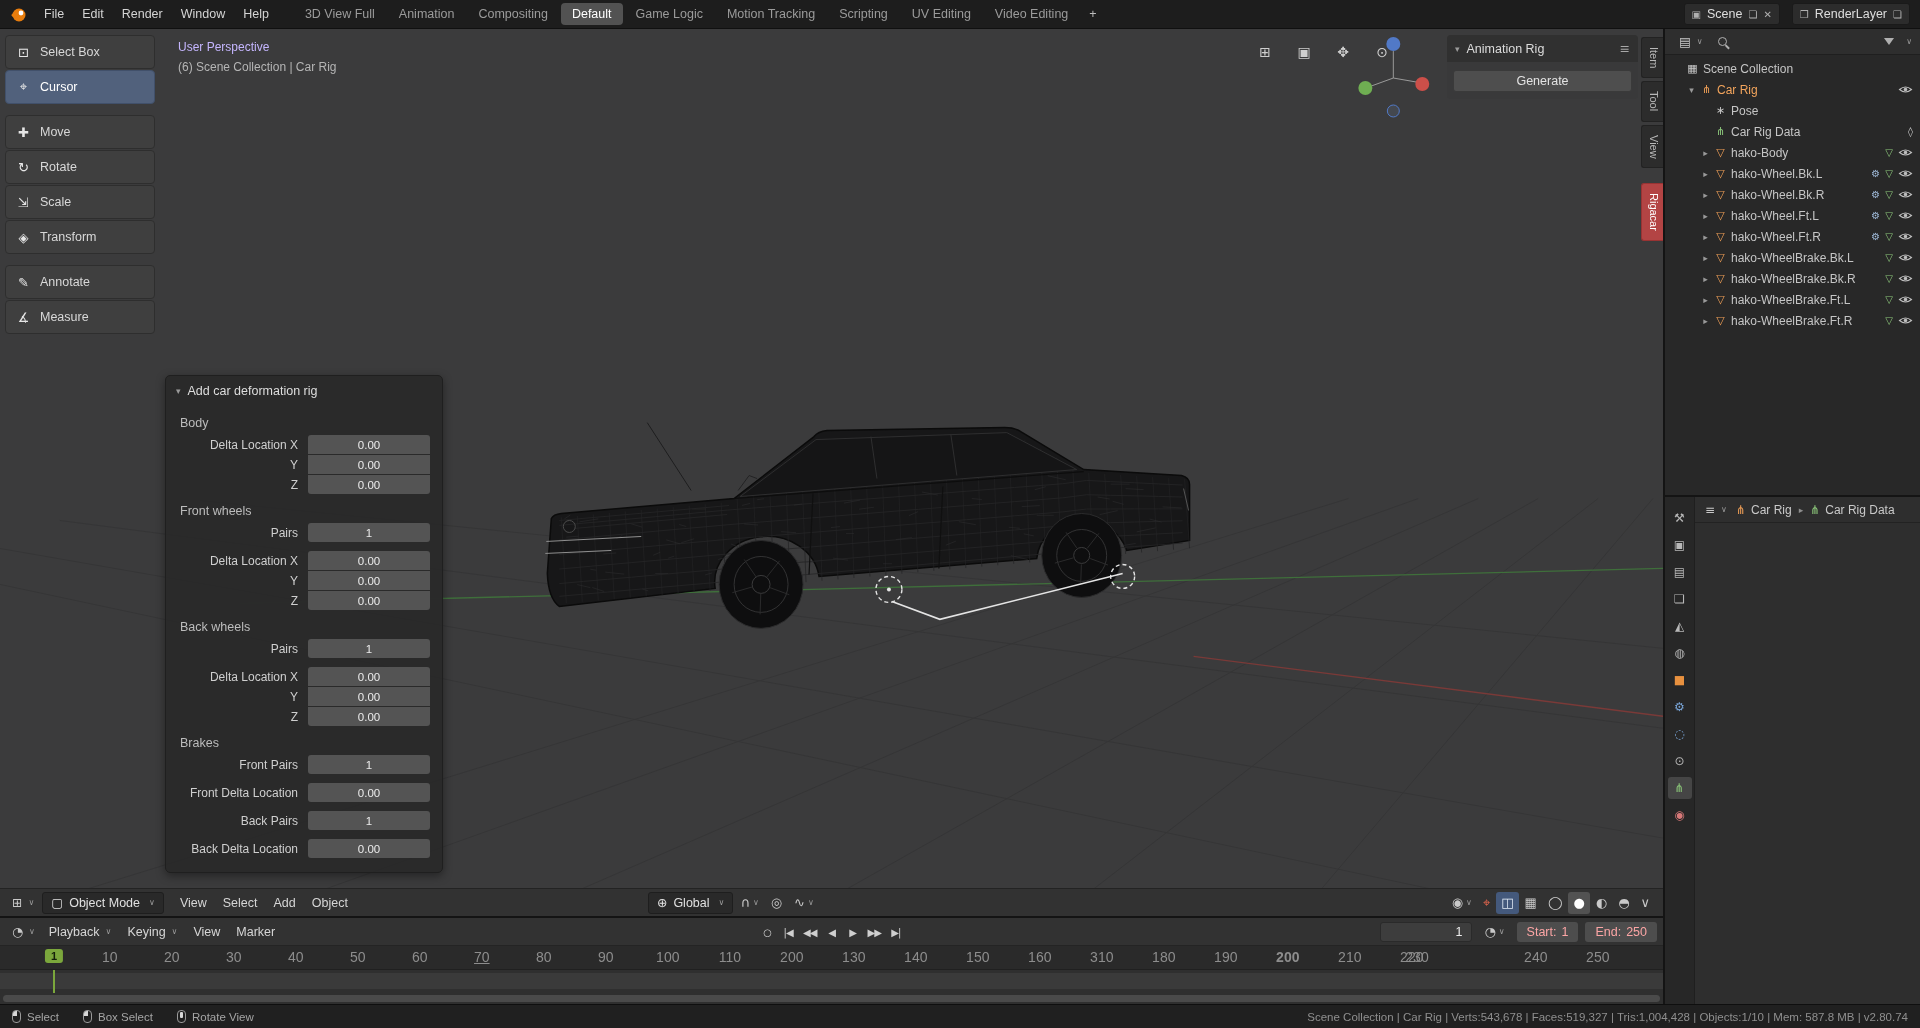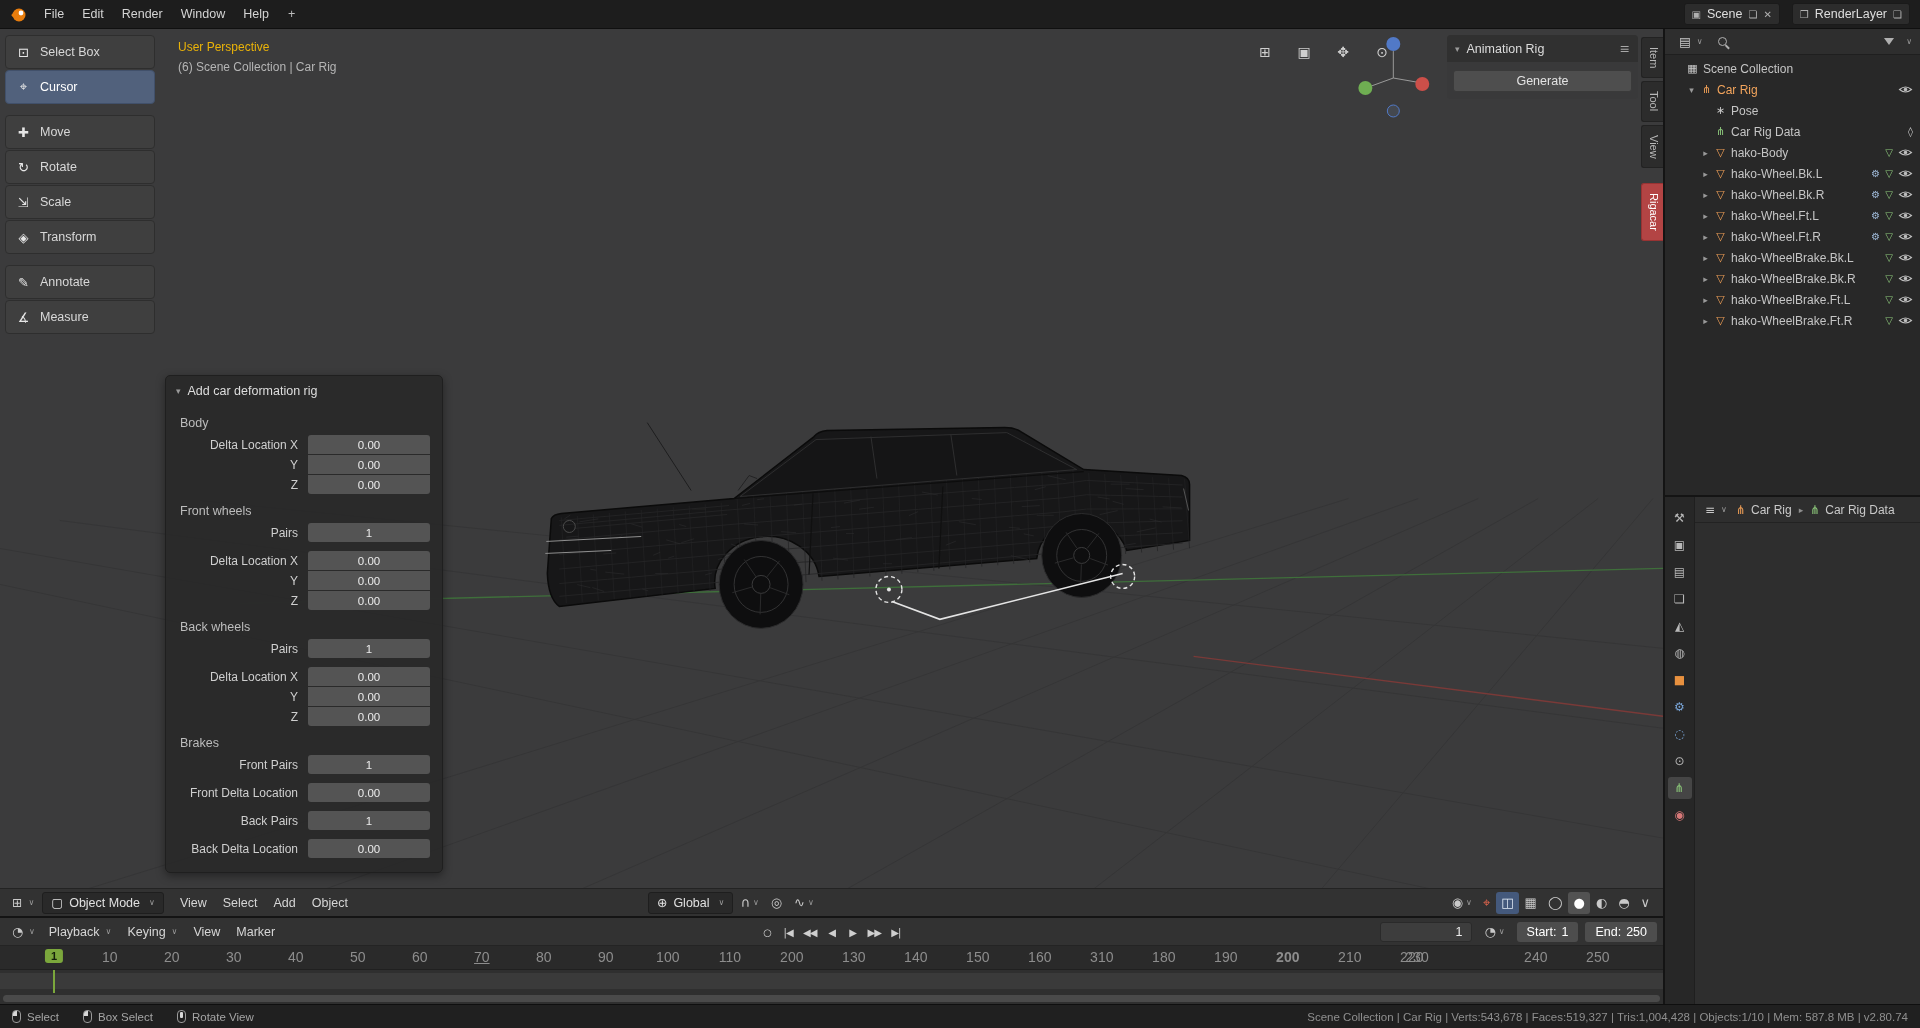--- a/index.html
+++ b/index.html
@@ -21,21 +21,21 @@
 
   
   #main{display:flex;height:976px;border-top:1px solid #101010}
   #left-col{width:1665px;display:flex;flex-direction:column;border-right:2px solid #141414}
   #viewport{position:relative;height:888px;background:#3b3b3c;overflow:hidden}
   #right-col{flex:1;display:flex;flex-direction:column;min-width:0}
 
   
   #vp-svg{position:absolute;inset:0;width:100%;height:100%}
   #vp-info{position:absolute;left:178px;top:8px;line-height:20px;font-size:12px}
-  #view-label{color:#eab308}
+  #view-label{color:#c4b5fd}
   #context-label{color:#b5b5b5}
   #vp-nav{position:absolute;left:1254px;top:12px;display:flex;gap:17px;font-size:14px;color:#cfcfcf}
   .vp-nav-btn{width:22px;height:22px;display:flex;align-items:center;justify-content:center}
 
   #tool-shelf{position:absolute;left:5px;top:6px;width:150px}
   .tool-btn{display:flex;align-items:center;gap:9px;height:34px;padding:0 10px;background:#3f3f3f;border:1px solid #2e2e2e;border-radius:4px;margin-bottom:1px;color:#d8d8d8}
   .tool-btn.active{background:#51617c;border-color:#41506a;color:#fff}
   .tool-ico{width:15px;text-align:center;font-size:13px;color:#e6e6e6}
   .tool-gap{height:10px}
 
@@ -102,21 +102,21 @@
   .crumb-sep{font-size:9px;color:#8e8e8e}
   #prop-body{flex:1;background:#2e2e2e}
 
   
   #timeline{height:88px;border-top:2px solid #141414;display:flex;flex-direction:column;background:#2e2e2e}
   #tl-header{position:relative;height:28px;background:#323232;border-bottom:1px solid #242424;display:flex;align-items:center;padding:0 6px}
   #tl-transport{position:absolute;left:50%;top:4px;transform:translateX(-50%);display:flex;gap:3px;align-items:center}
   .tr-btn{min-width:18px;height:20px;display:flex;align-items:center;justify-content:center;color:#cfcfcf;font-size:10px;letter-spacing:-1px;padding:0 3px}
   #tl-right{margin-left:auto;display:flex;align-items:center;gap:7px}
   #frame-field{width:92px;height:20px;background:#3d3d3d;border:1px solid #2a2a2a;border-radius:3px;display:flex;align-items:center;justify-content:flex-end;padding:0 9px;color:#ececec}
-  .range-pill{background:#4d4d4d;height:20px;border-radius:3px;display:flex;align-items:center;padding:0 10px;gap:5px;color:#ffffff}
+  .range-pill{background:#4d4d4d;height:20px;border-radius:3px;display:flex;align-items:center;padding:0 10px;gap:5px;color:#fca5a5}
   #tl-ruler{position:relative;height:24px;background:#2a2a2a;border-bottom:1px solid #202020}
   .tick{position:absolute;bottom:4px;transform:translateX(-50%);font-size:14px;color:#8d8d8d}
   #playhead-box{position:absolute;left:54px;top:3px;transform:translateX(-50%);background:#7ba73c;color:#15200a;font-weight:bold;font-size:11px;padding:1px 6px;border-radius:3px;z-index:2}
   #tl-tracks{position:relative;flex:1;background:#2f2f2f}
   #tl-band{position:absolute;left:0;right:0;top:3px;height:16px;background:#3a3a3a}
   #playhead-line{position:absolute;left:53px;top:0;bottom:11px;width:2px;background:#7ba73c}
   #tl-scroll{position:absolute;left:3px;right:3px;bottom:2px;height:7px;background:#4a4a4a;border-radius:4px}
 
   
   #statusbar{height:24px;background:#202020;border-top:1px solid #0f0f0f;display:flex;align-items:center;padding:0 12px;gap:24px;font-size:11.5px;color:#a5a5a5}
@@ -136,20 +136,31 @@
         <circle cx="11" cy="6" r="2.4" fill="#ffffff"></circle>
         <path d="M2 9 L8 4" stroke="#e87d0d" stroke-width="2.5"></path>
       </svg>
   </span>
   <div id="tb-menus" style="display:flex">
       <div class="tb-menu">File</div>
       <div class="tb-menu">Edit</div>
       <div class="tb-menu">Render</div>
       <div class="tb-menu">Window</div>
       <div class="tb-menu">Help</div>
+    </div>
+  <div id="ws-tabs">
+      <div class="ws-tab">3D View Full</div>
+      <div class="ws-tab">Animation</div>
+      <div class="ws-tab">Compositing</div>
+      <div class="ws-tab active">Default</div>
+      <div class="ws-tab">Game Logic</div>
+      <div class="ws-tab">Motion Tracking</div>
+      <div class="ws-tab">Scripting</div>
+      <div class="ws-tab">UV Editing</div>
+      <div class="ws-tab">Video Editing</div>
     </div>
   <div id="ws-add">+</div>
   <div id="tb-spacer"></div>
   <div class="tb-selector">
     <span class="mini icon">▣</span>
     <span>Scene</span>
     <span class="mini icon">❏</span>
     <span class="mini icon">✕</span>
   </div>
   <div class="tb-selector">

